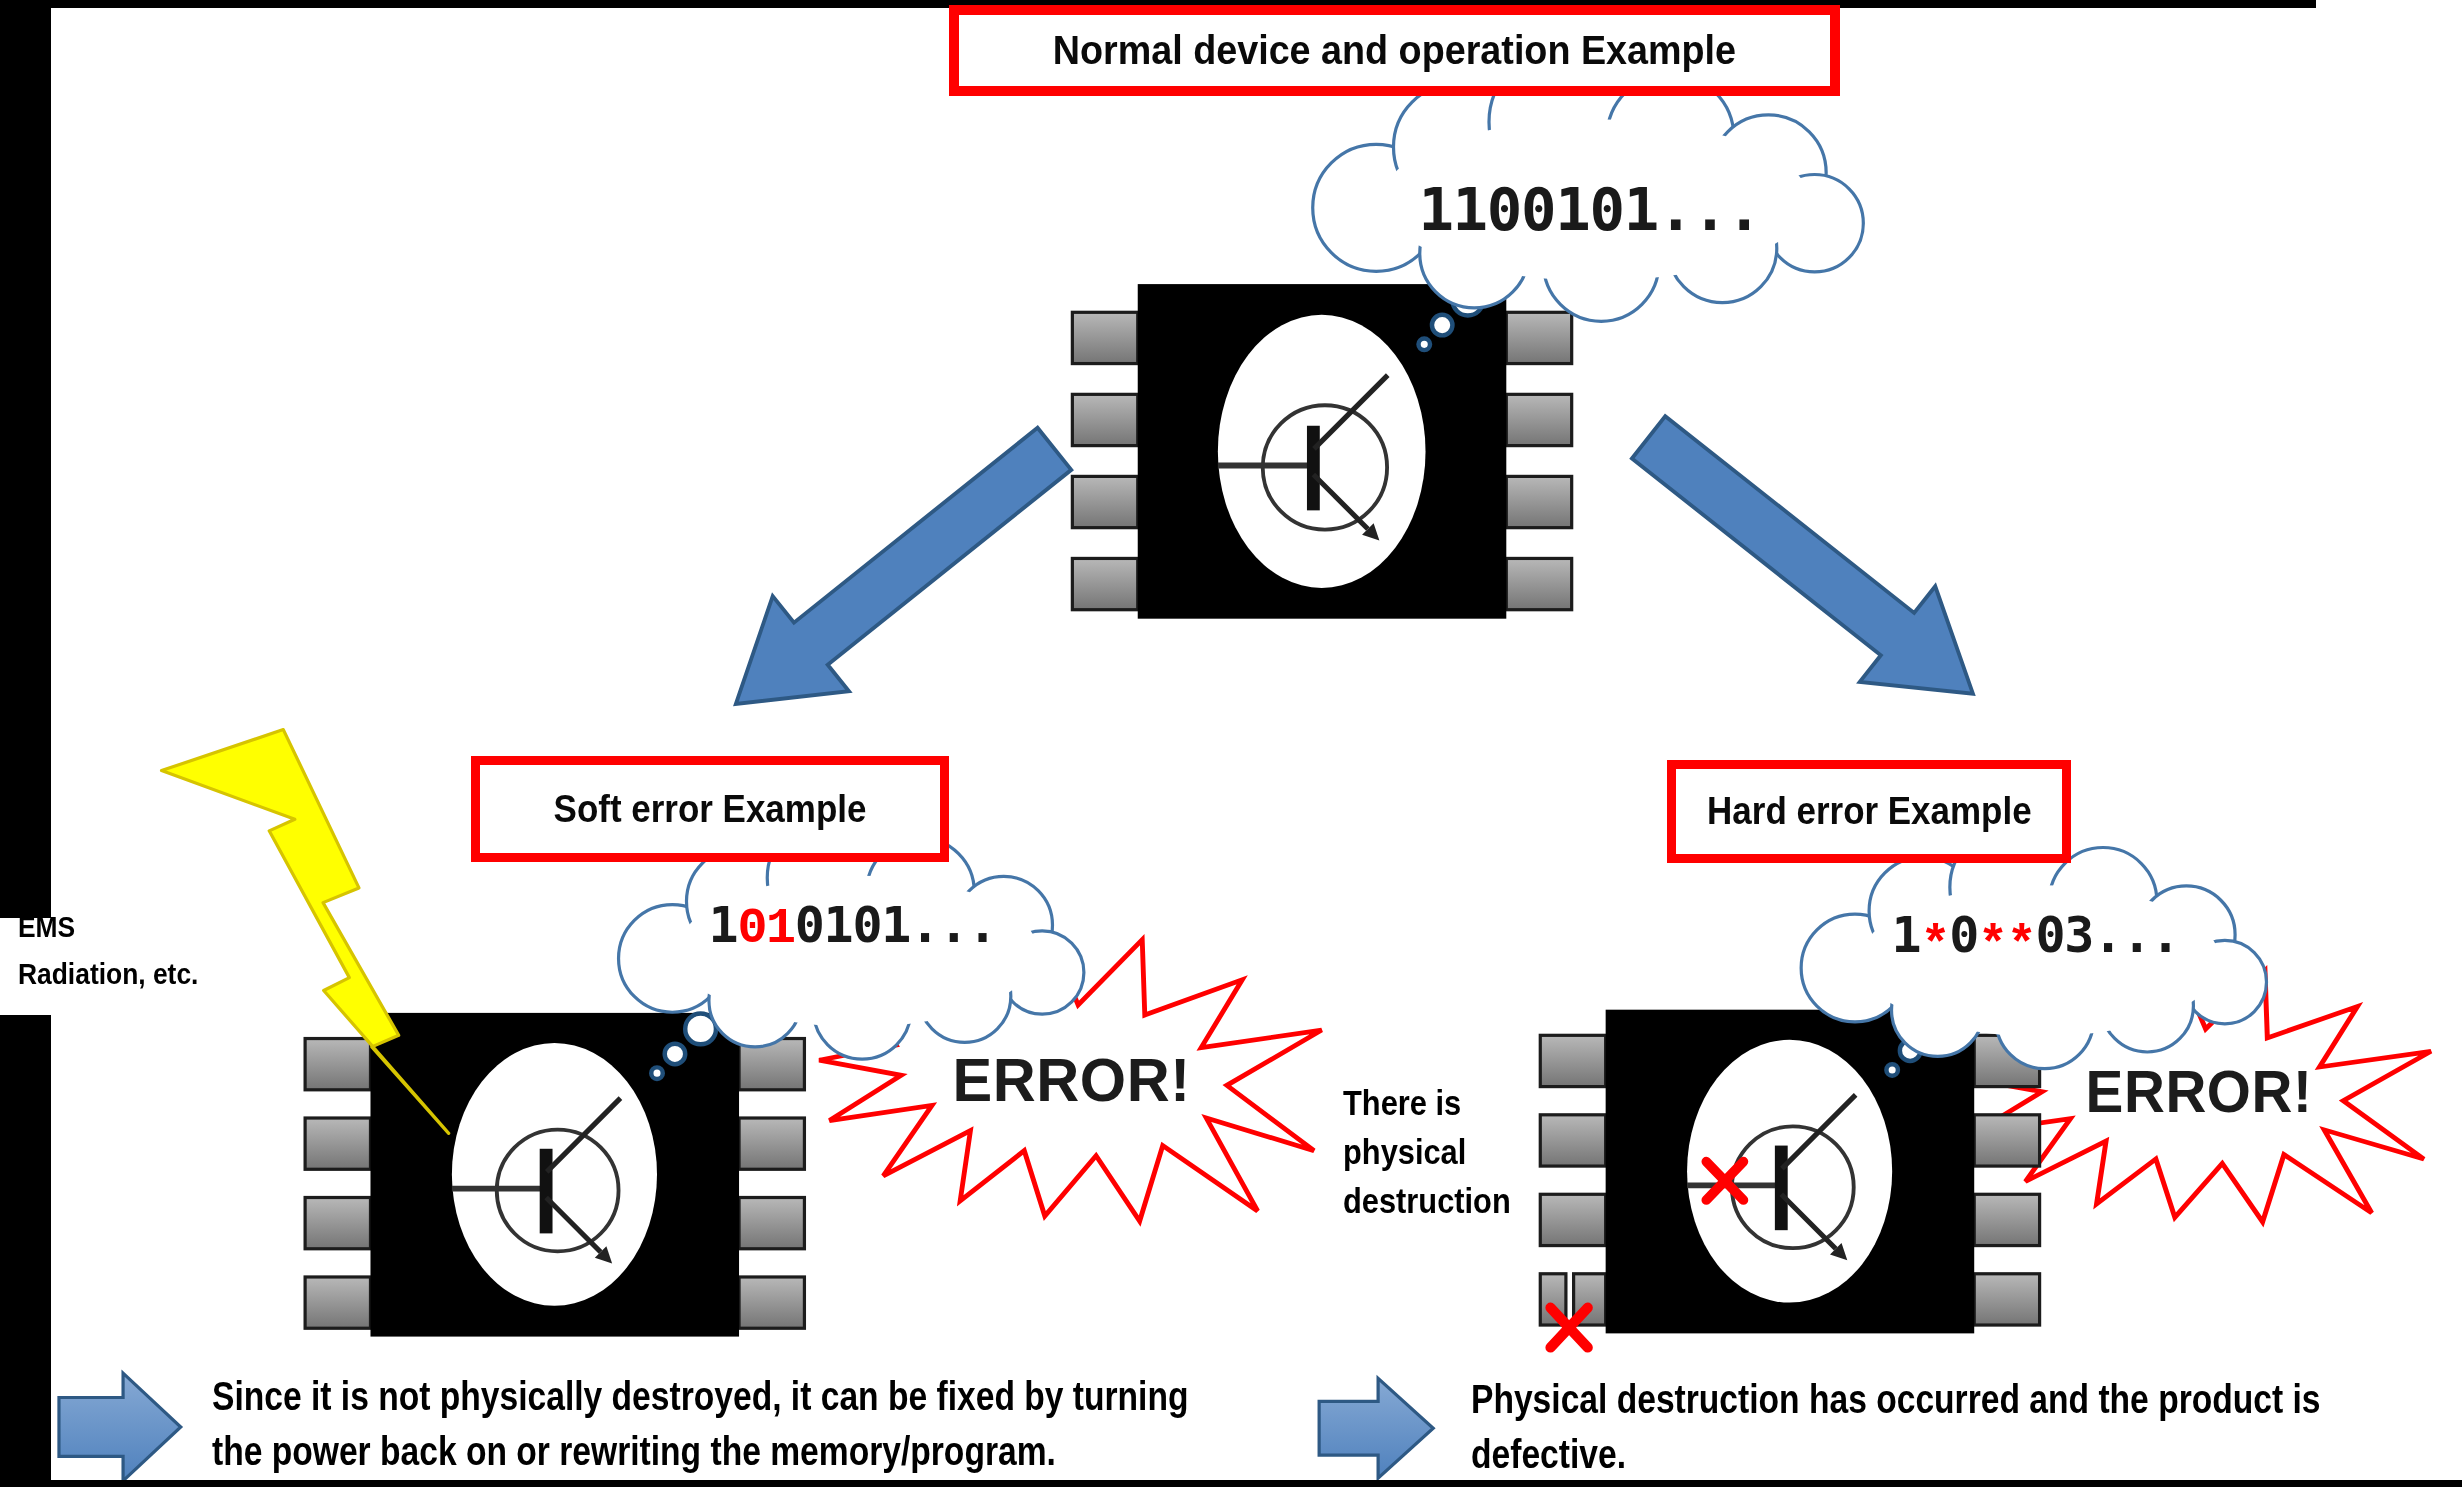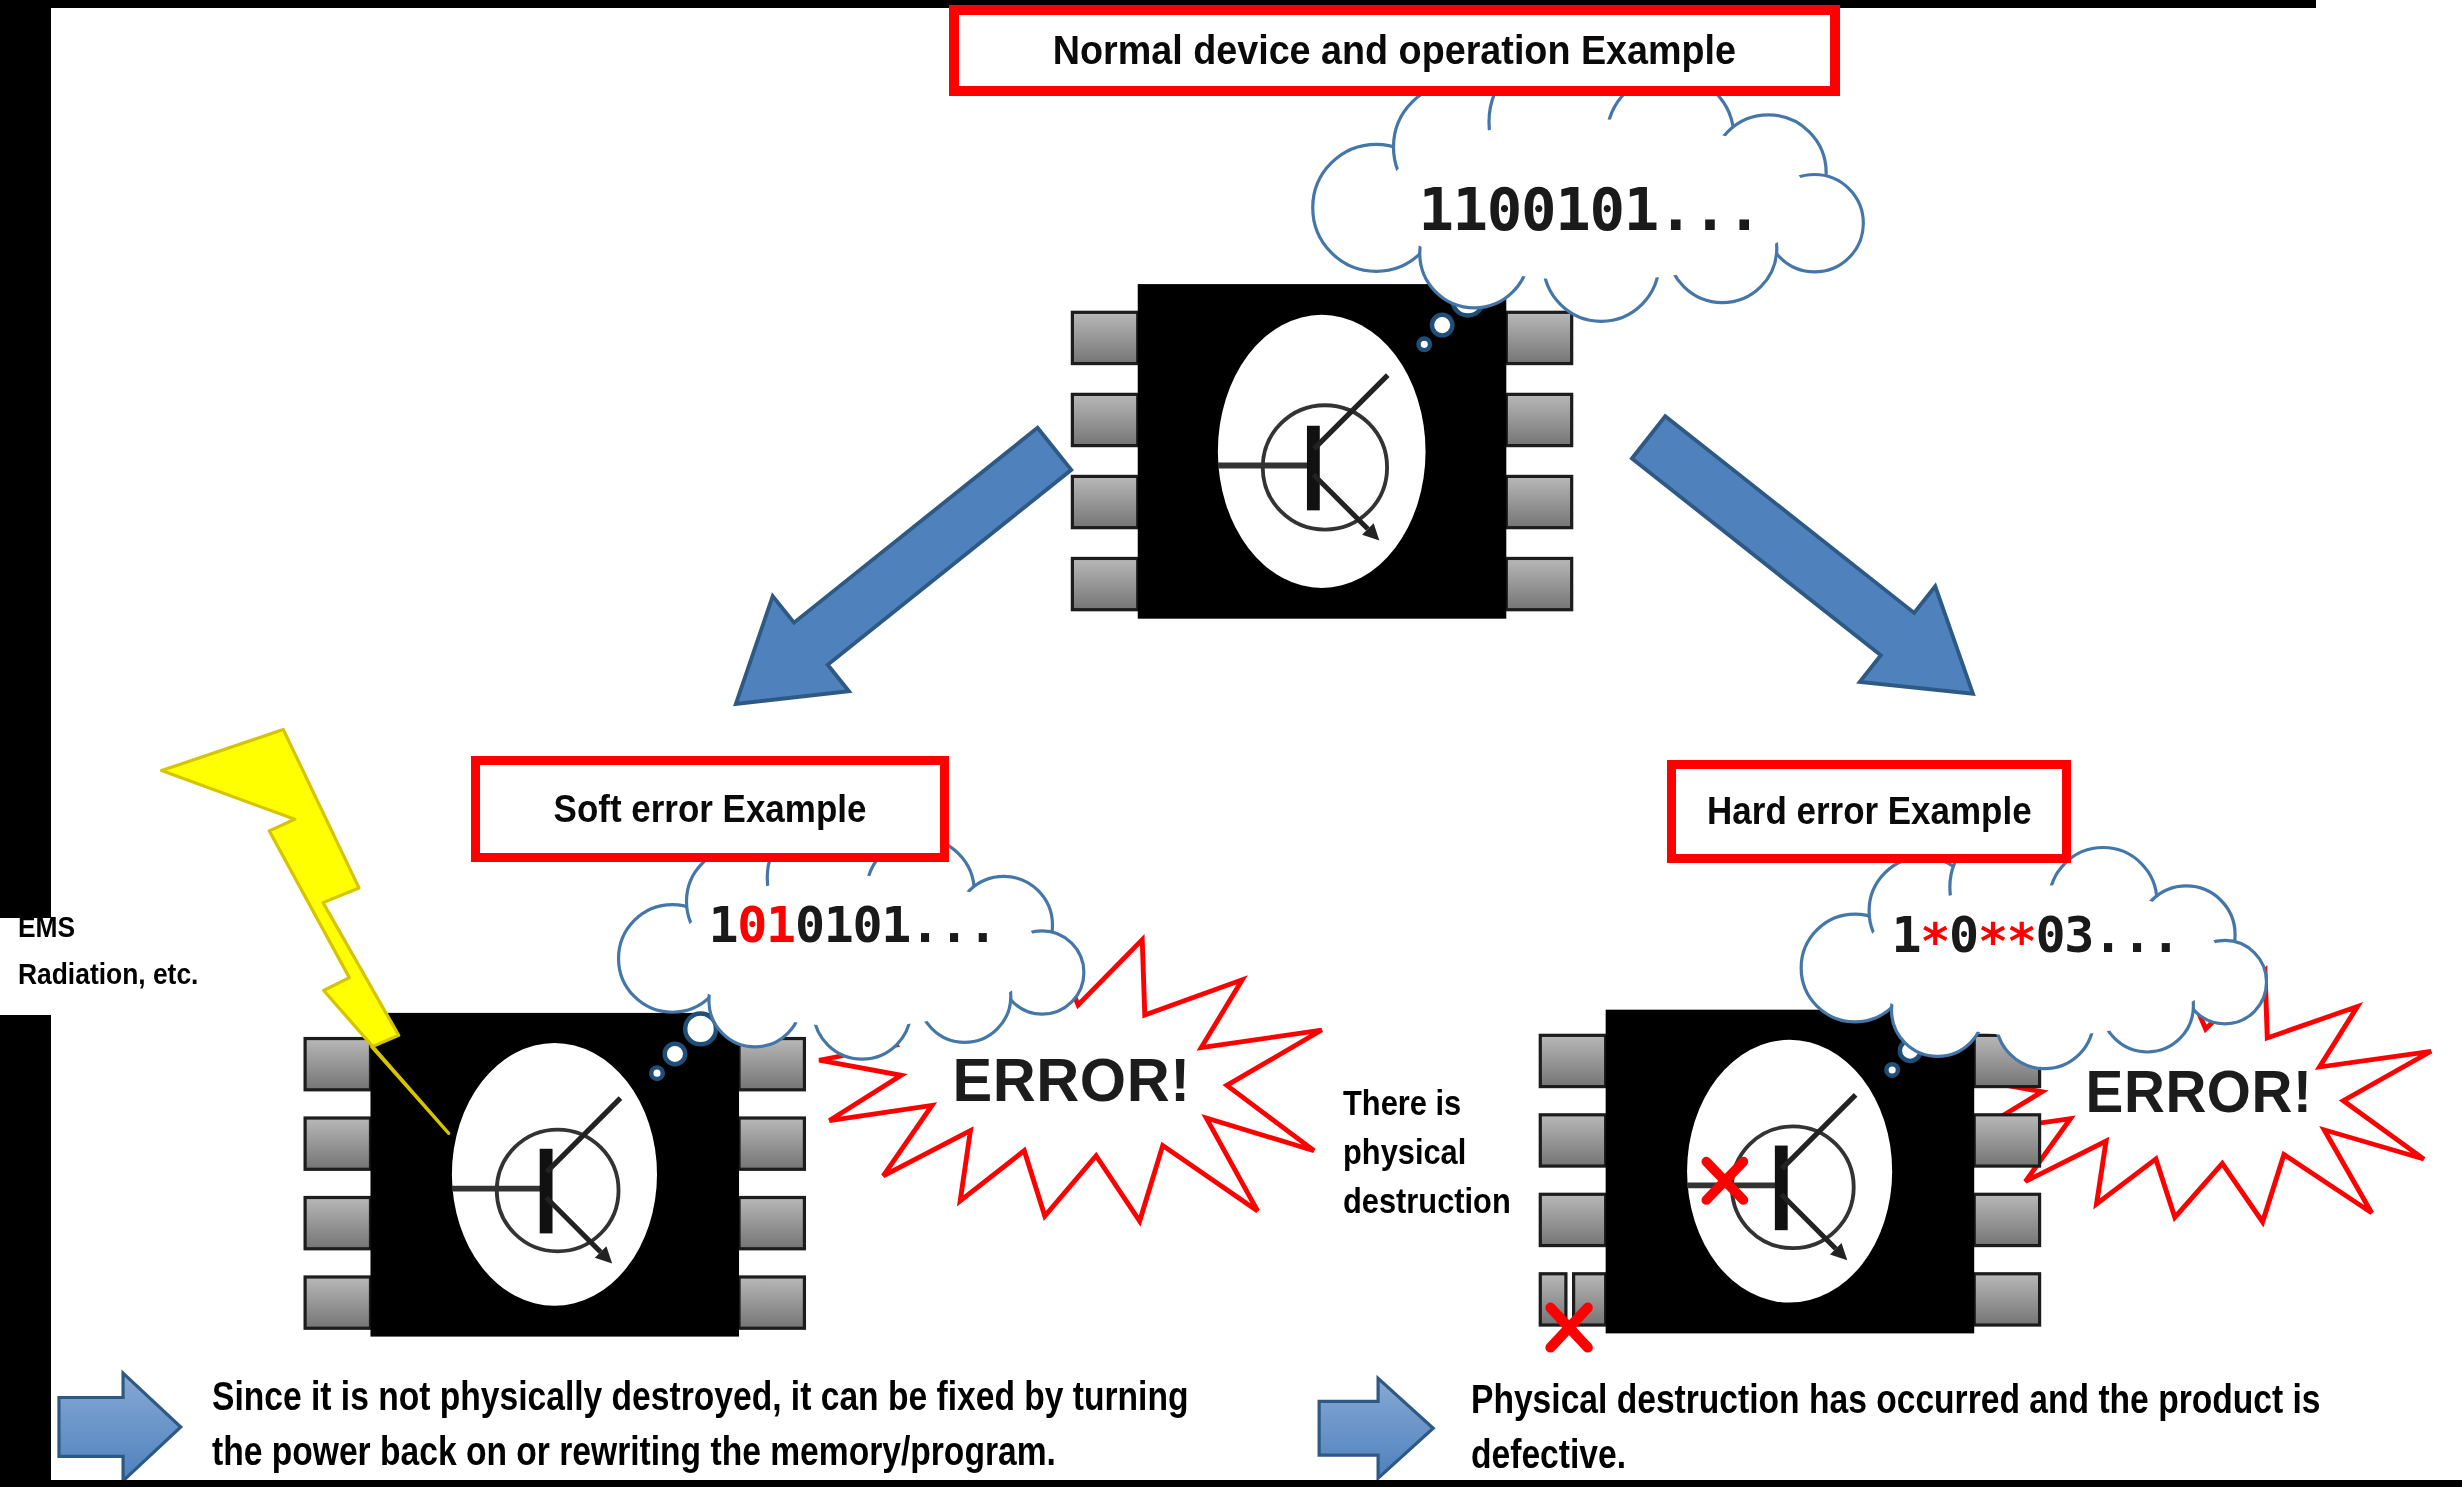--- a/index.html
+++ b/index.html
@@ -6,21 +6,21 @@
   #stage{position:relative;width:2462px;height:1488px;background:#ffffff;overflow:hidden;
          font-family:"Liberation Sans","DejaVu Sans",sans-serif;}
   .abs{position:absolute;}
   .blackbar{background:#000;}
   svg.layer{position:absolute;left:0;top:0;width:2462px;height:1488px;}
   .red-box{box-sizing:border-box;background:#fff;border:10.3px solid #ff0000;
            display:flex;align-items:center;justify-content:center;}
   .red-box .ttl{font-weight:bold;color:#0a0a0a;white-space:nowrap;transform:scaleX(.92);}
   .bits{font-family:"DejaVu Sans Mono","Liberation Mono",monospace;font-weight:bold;color:#1a1a1a;
         text-align:center;letter-spacing:-1.3px;white-space:nowrap;}
-  .bits .red{color:#ff0000;}
+  .bits .red{color:#ff0000;font-family:Liberation Mono, monospace;}
   .bits .star{display:inline-block;transform:translateY(0.14em);}
   .error-label{font-weight:bold;color:#1c1c1c;text-align:center;letter-spacing:0.6px;transform:scaleX(.96);}
   .caption{font-weight:bold;color:#000;transform:scaleX(.88);transform-origin:left top;white-space:nowrap;}
   .note{font-weight:bold;color:#000;transform:scaleX(.84);transform-origin:left top;white-space:nowrap;}
 </style>
 </head>
 <body>
 
 <div id="stage">
 

